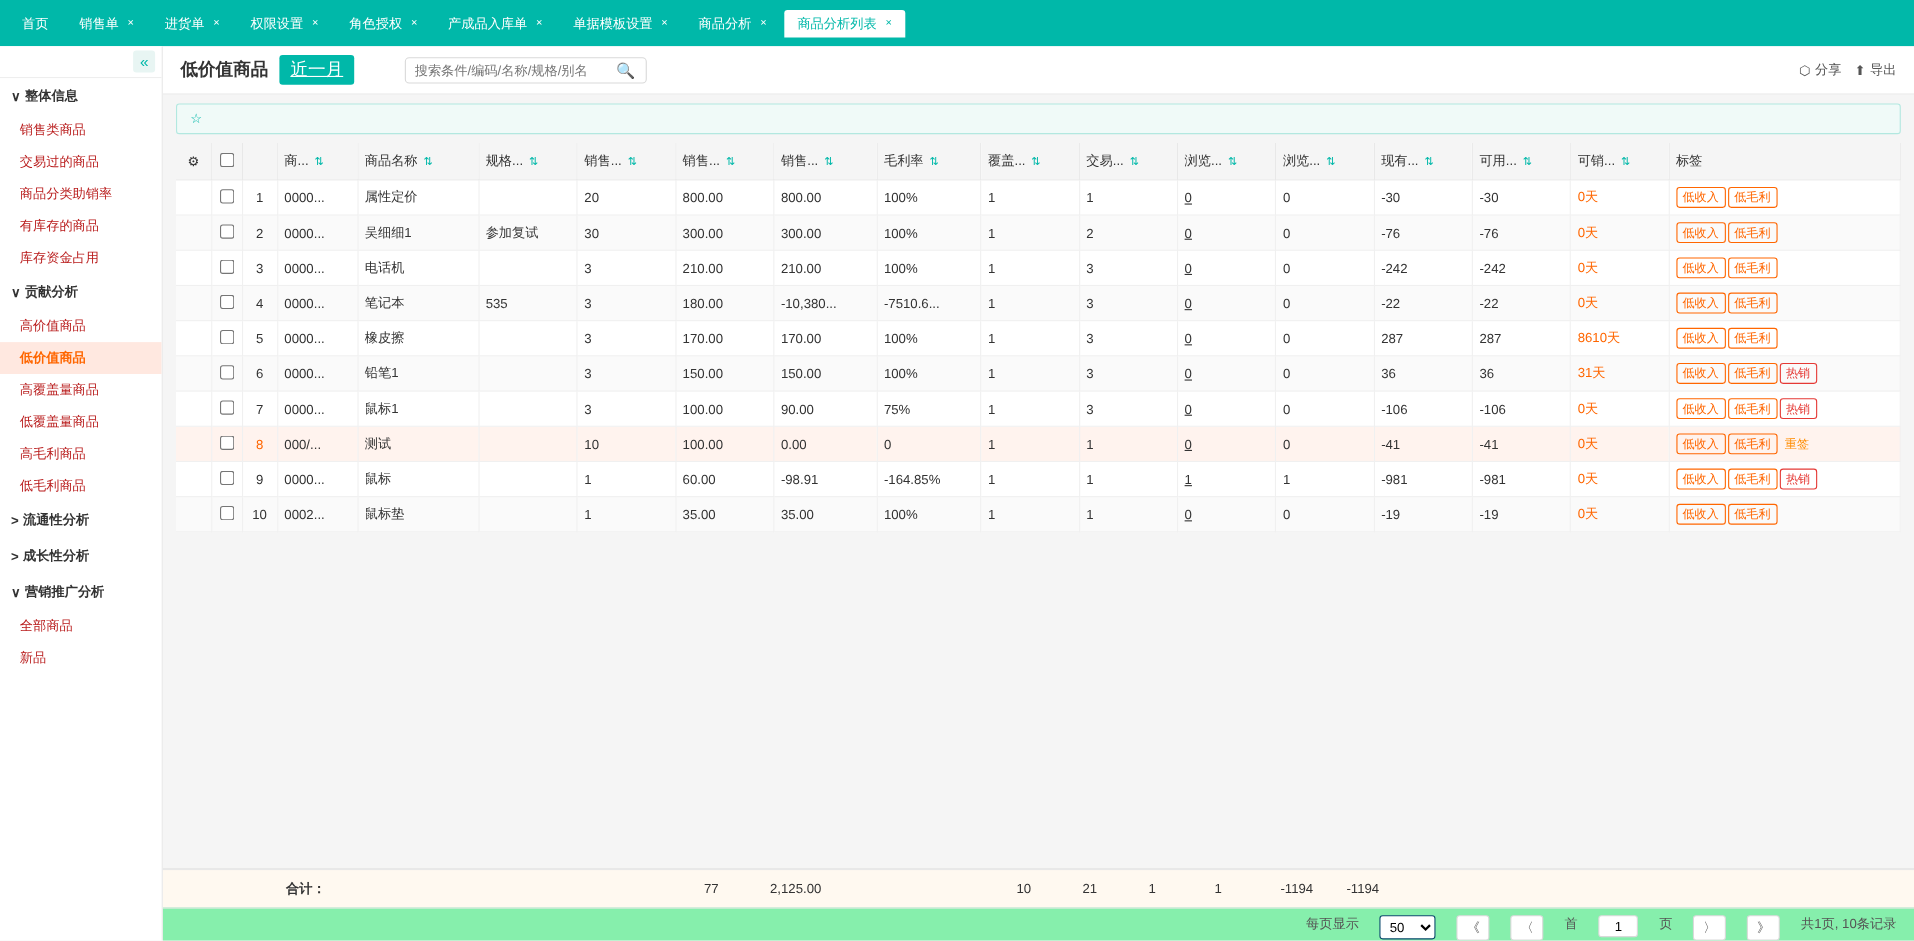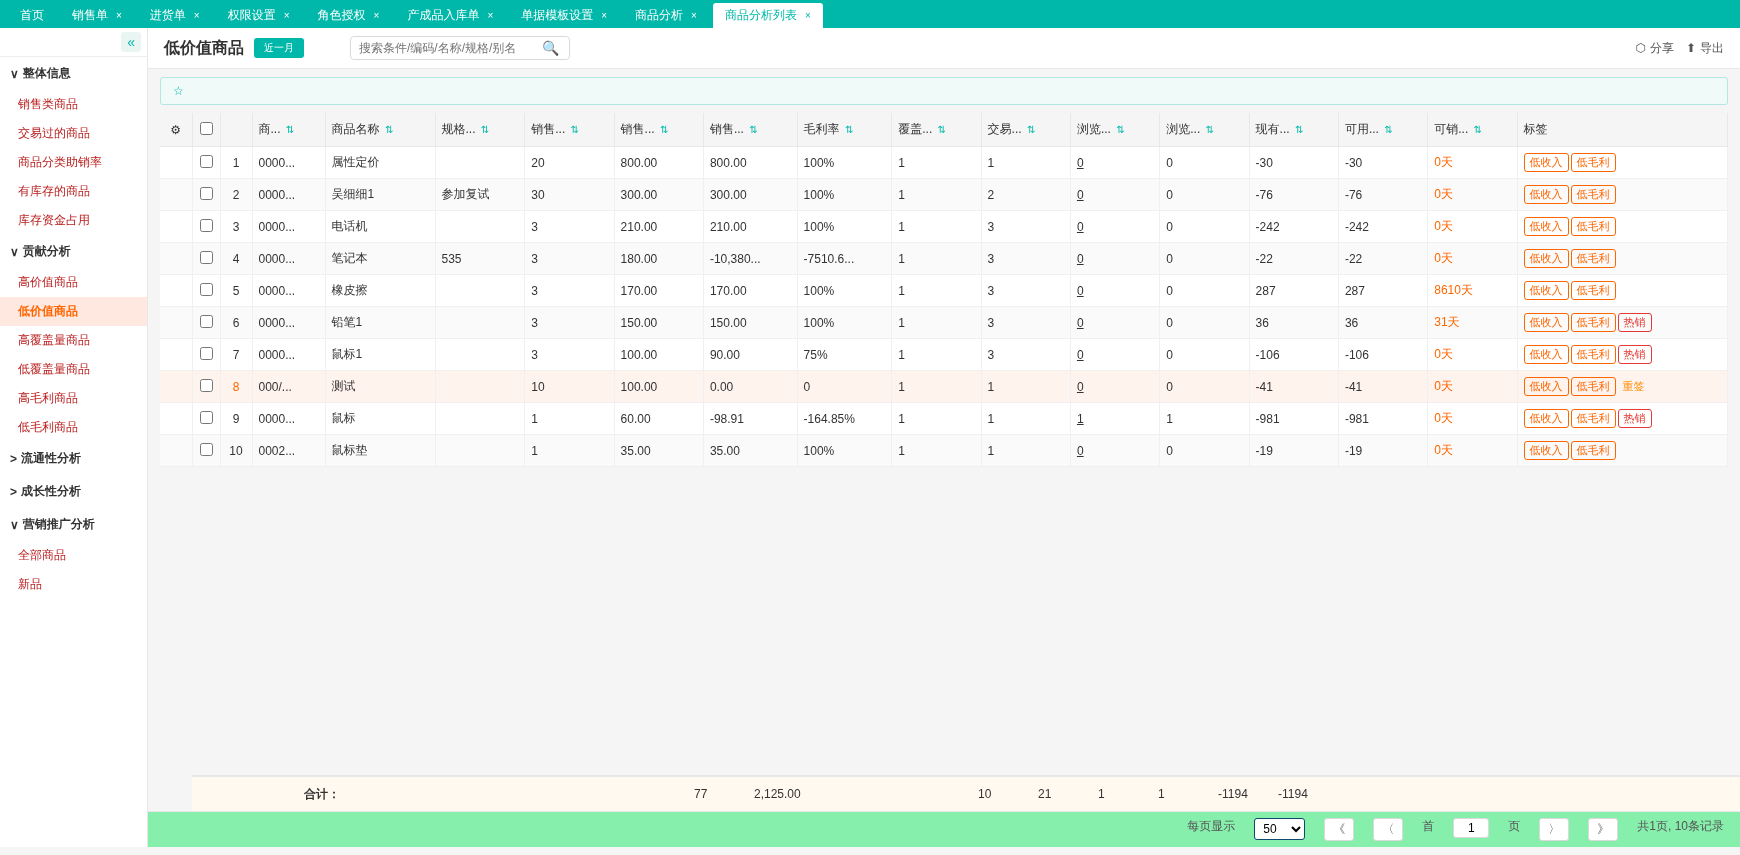--- a/index.html
+++ b/index.html
@@ -1,23 +1,23 @@
 <!DOCTYPE html>
 <html><head>
   <meta charset="utf-8">
   <style>
     * { box-sizing: border-box; margin: 0; padding: 0; font-family: 'Microsoft YaHei', Arial, sans-serif; font-size: 12px; }
     body { background: #f5f5f5; overflow: hidden; width: 1740px; height: 855px; }
 
     
     .top-nav {
       background: #00b8a9;
-      height: 28px;
-      display: flex;
-      align-items: flex-end;
+      height: 42px;
+      display: flex;
+      align-items: center;
       padding: 0 8px;
       gap: 4px;
     }
     .nav-item {
       color: #fff;
       padding: 4px 12px;
       cursor: pointer;
       white-space: nowrap;
       border-radius: 3px;
       display: flex;
@@ -80,21 +80,22 @@
       font-weight: bold;
       color: #333;
     }
     .filter-btn {
       background: #00b8a9;
       color: #fff;
       border: none;
       border-radius: 3px;
       padding: 3px 10px;
       cursor: pointer;
-      font-size: 10px;
+      font-size: 16px;
+      text-decoration: underline;
     }
     .search-input {
       border: 1px solid #d9d9d9;
       border-radius: 4px;
       padding: 4px 30px 4px 8px;
       width: 220px;
       outline: none;
       color: #999;
       margin-left: 36px;
     }
@@ -179,22 +180,21 @@
     .tag-red { color: #e53935; border: 1px solid #e53935; }
     .underline-link { text-decoration: underline; cursor: pointer; color: #333; }
 
     
     .total-row {
       background: #fff9f0;
       border-top: 2px solid #e8e8e8;
       display: flex;
       align-items: center;
       padding: 6px 12px;
-      gap: 16px;
-      margin-left: 44px;
+      gap: 6px;
     }
     .total-label {
       min-width: 148px;
       font-weight: bold;
       color: #333;
       text-align: right;
       padding-right: 12px;
     }
     .total-cells {
       flex: 1;

